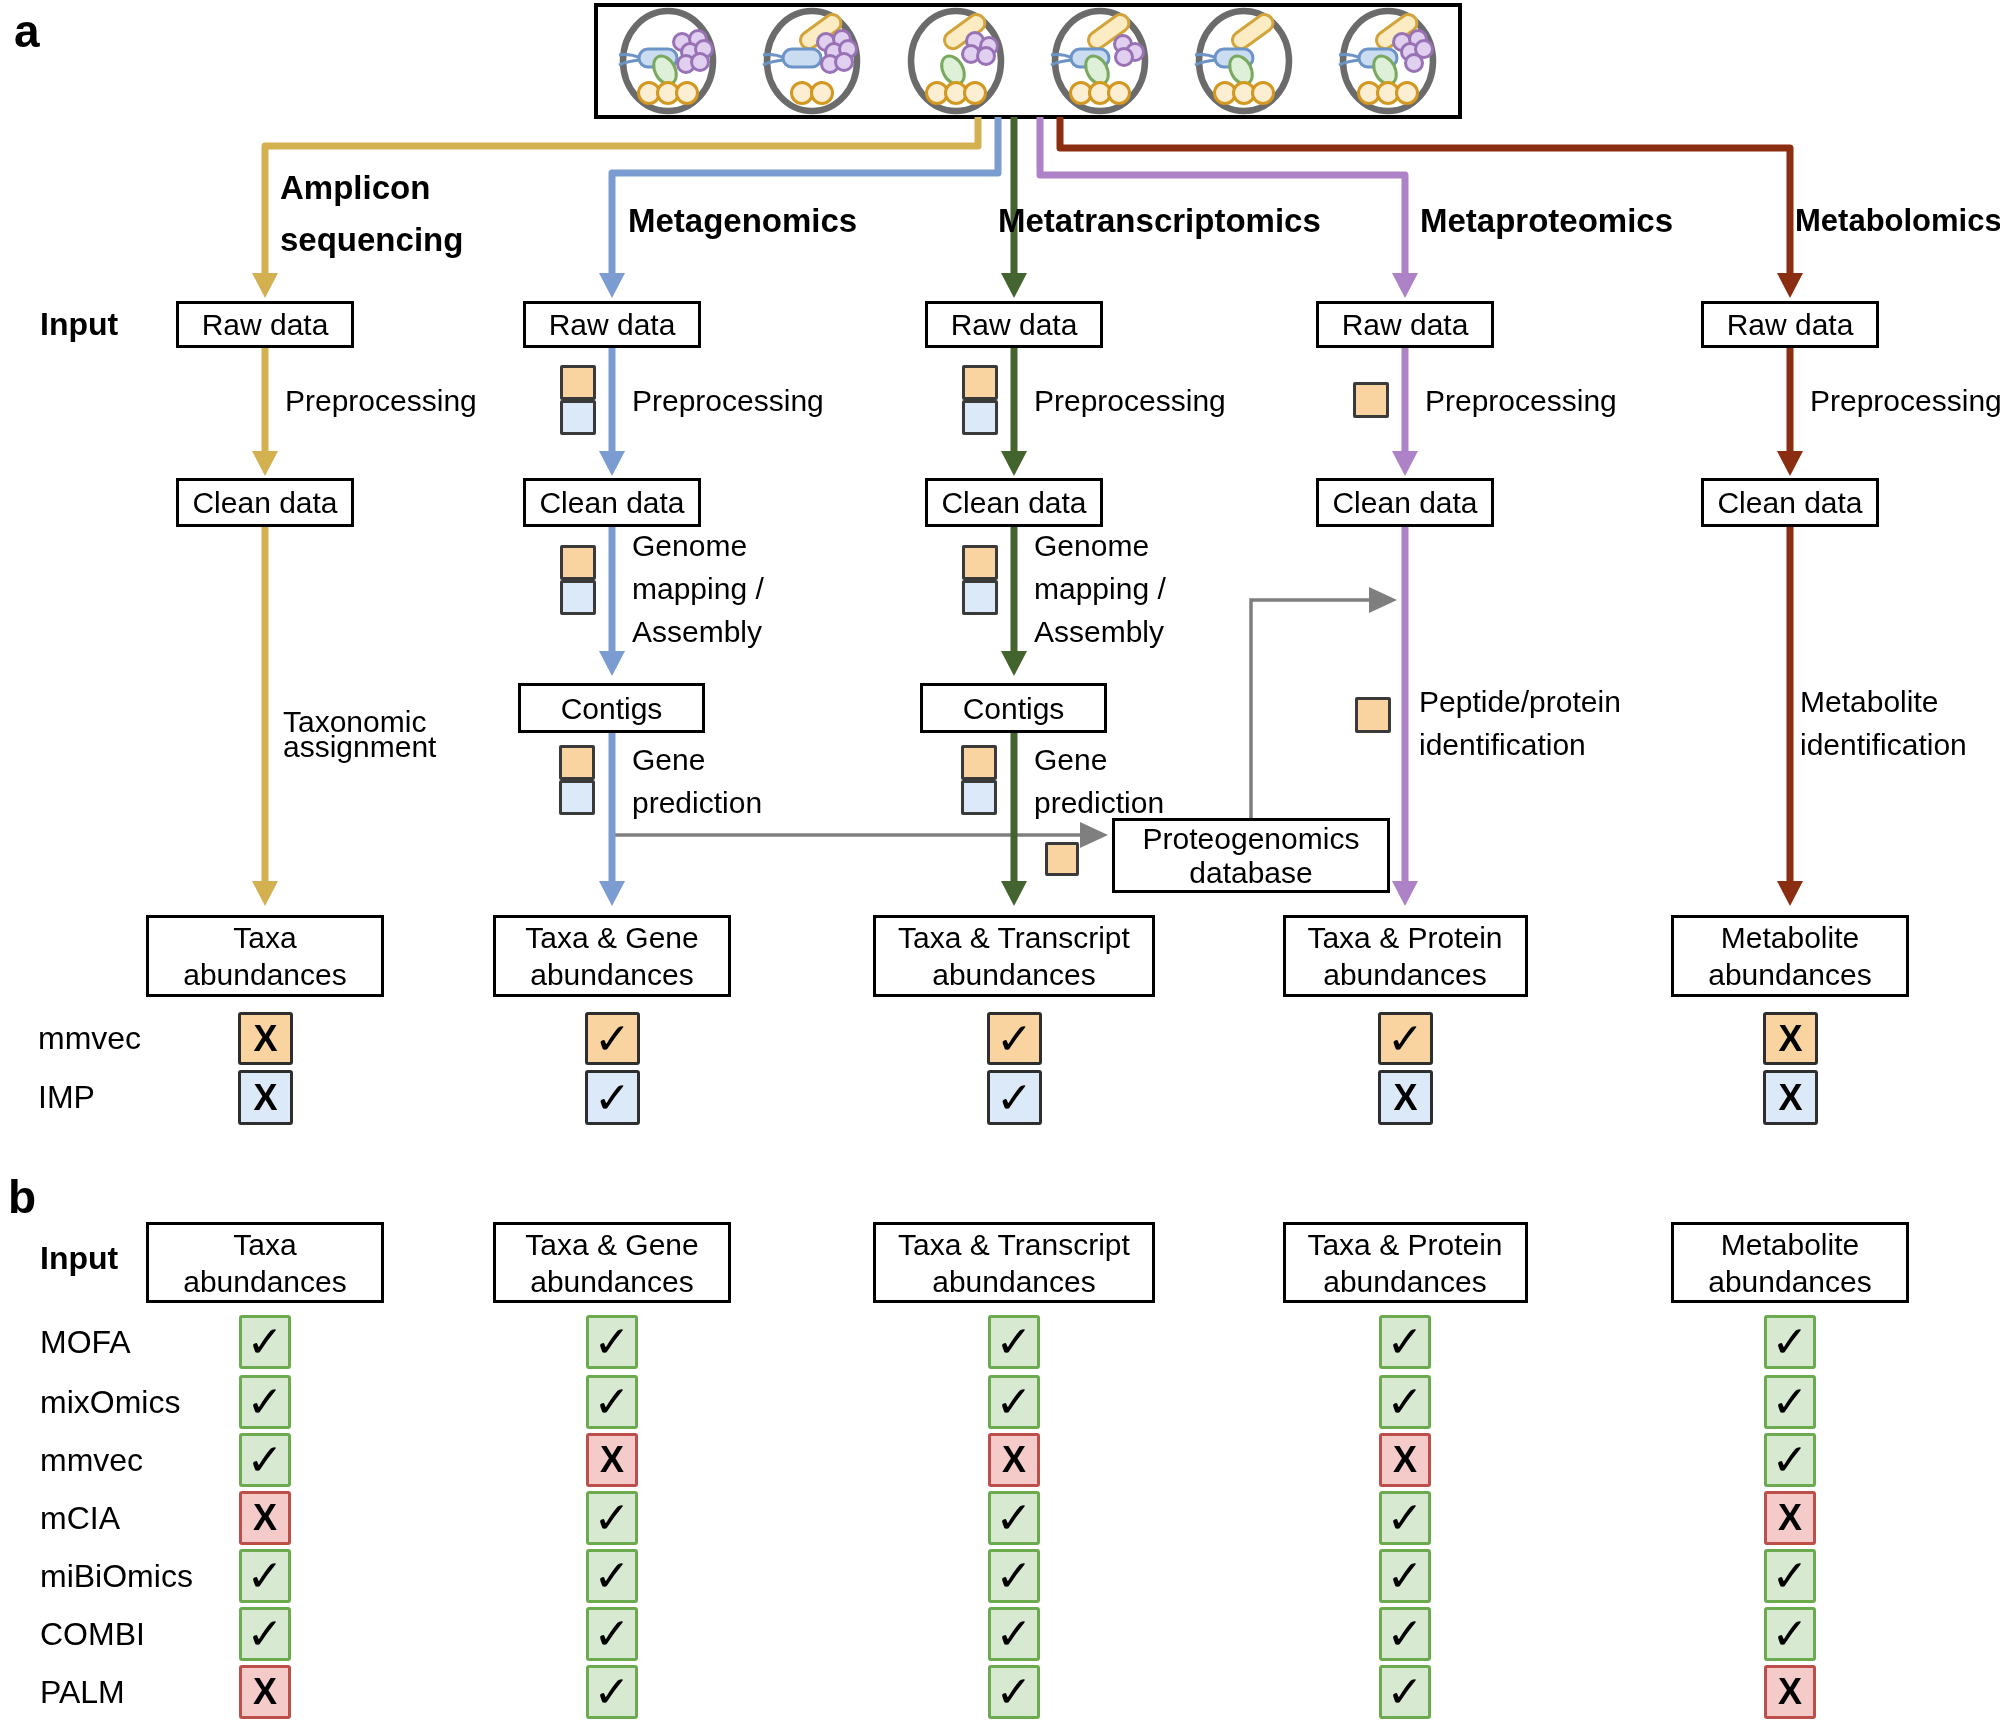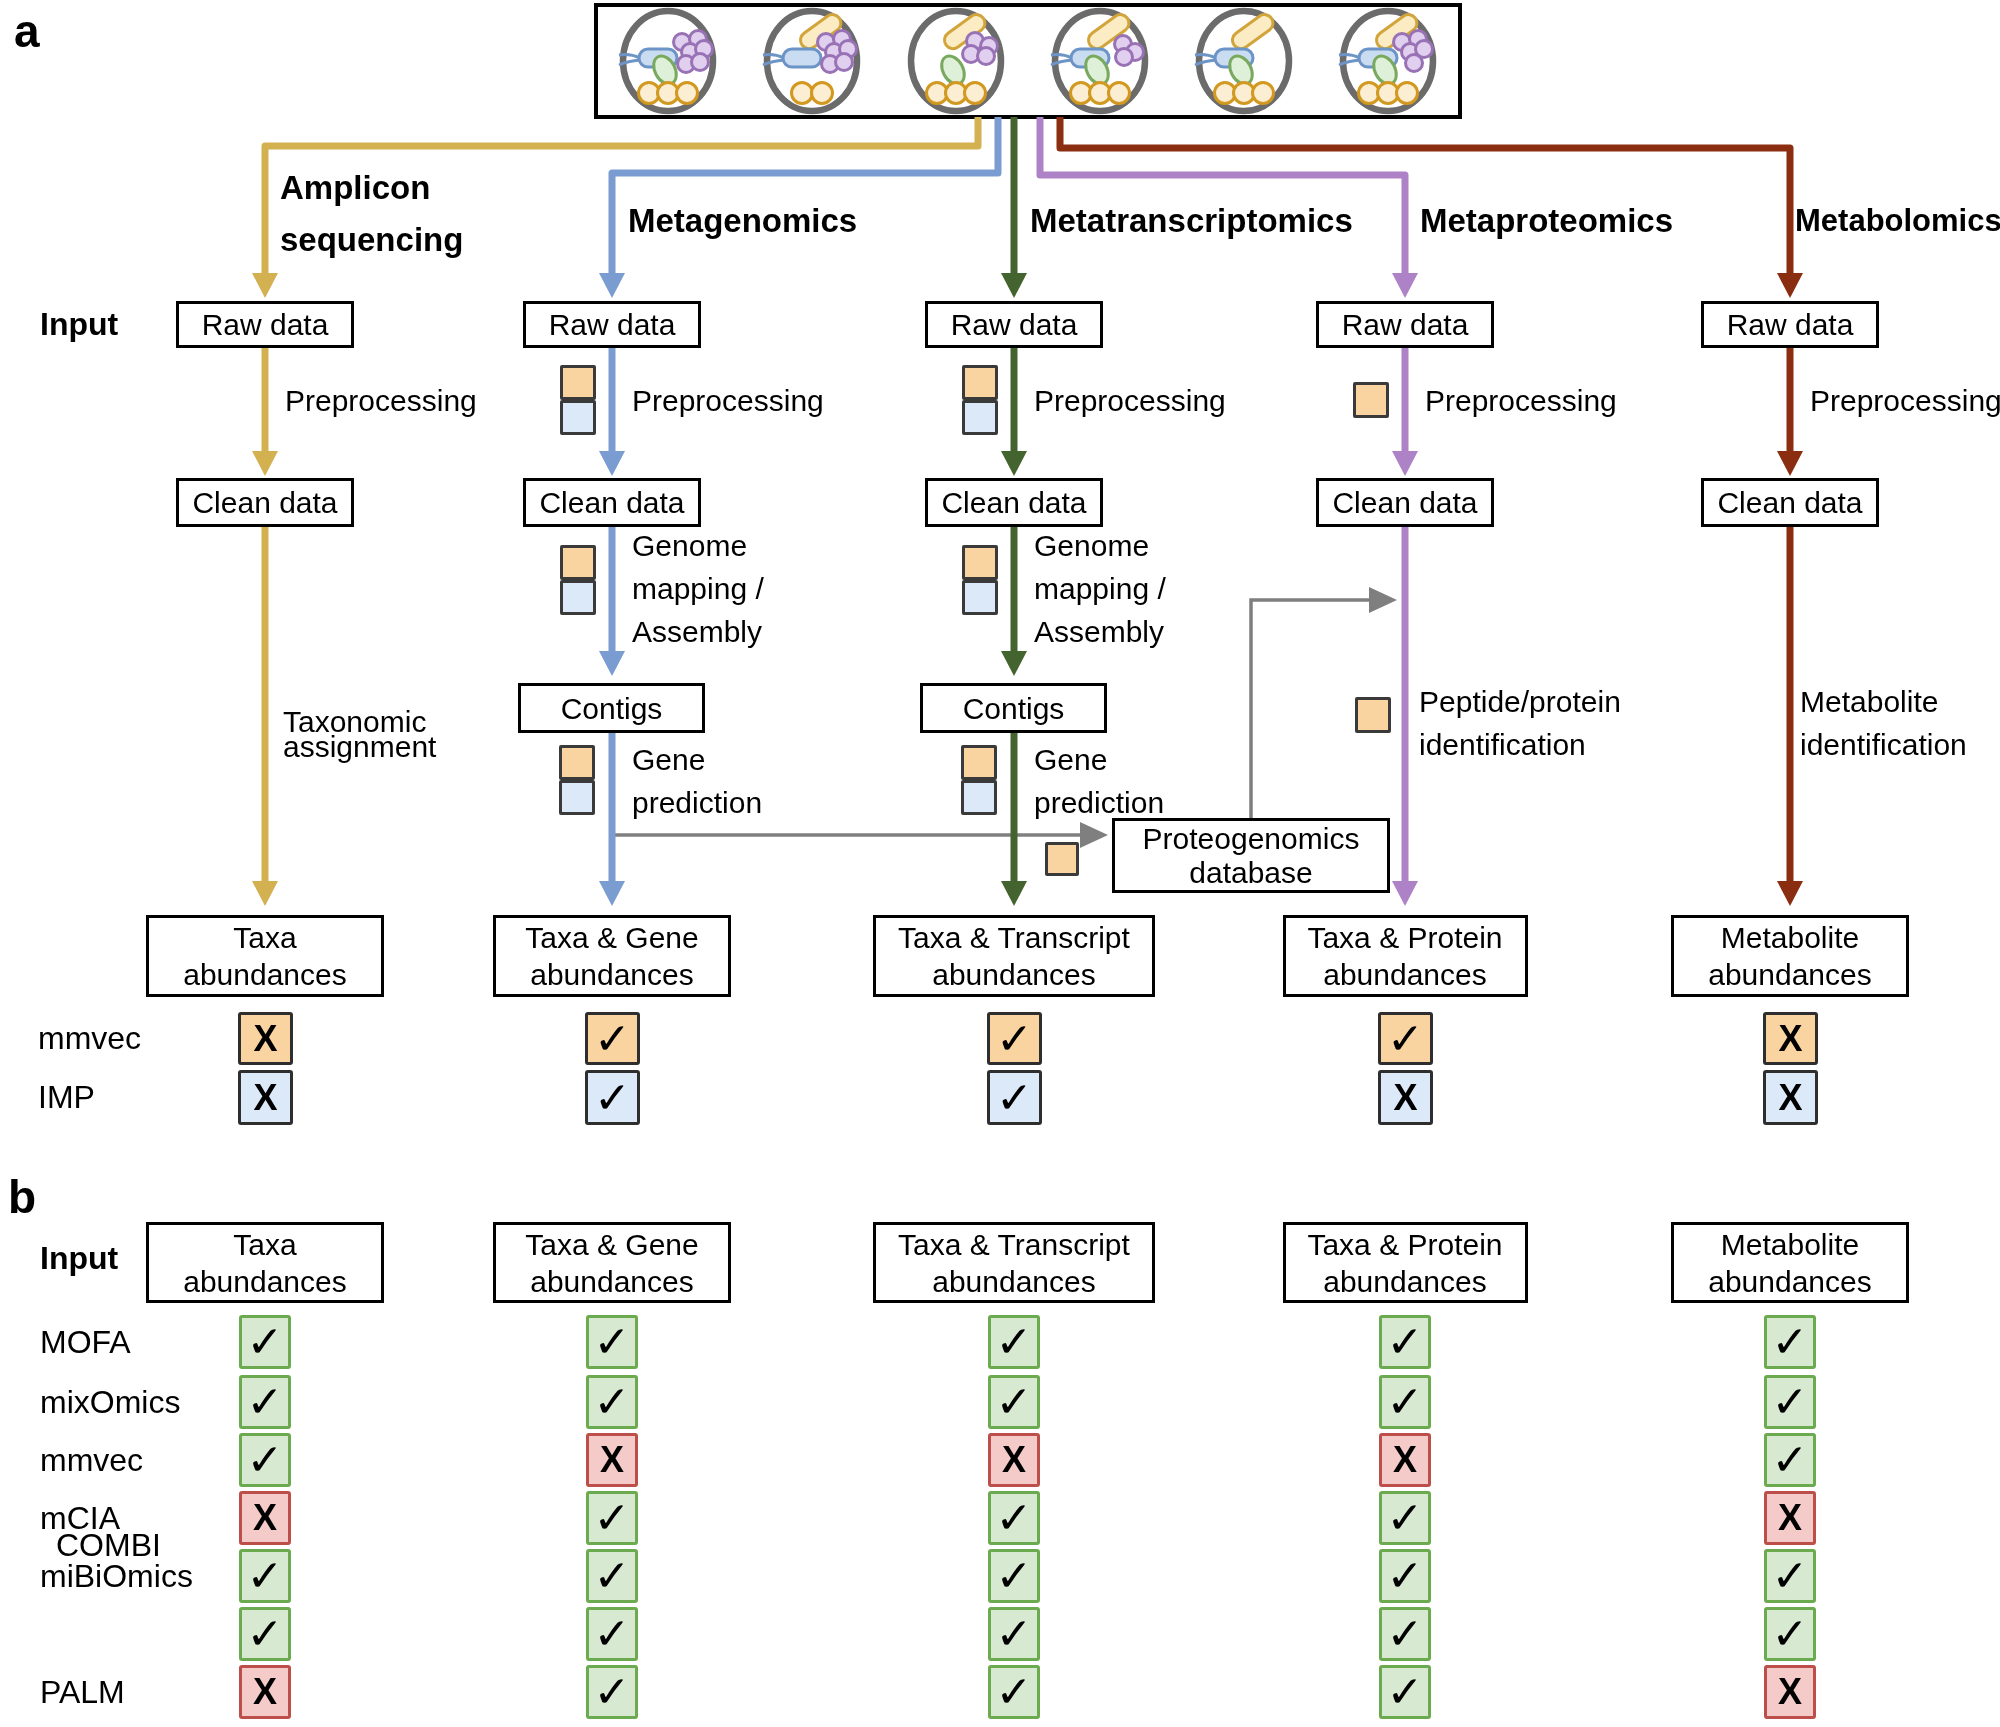--- a/index.html
+++ b/index.html
@@ -200,21 +200,21 @@
     <div class="abs box" style="left: 493px; top: 915px; width: 238px; height: 82px;">
       <div>Taxa &amp; Gene</div>
       <div>abundances</div>
     </div>
     <div class="abs mark-box" style="left: 585px; top: 1012px; width: 55px; height: 53px; background: rgb(250, 212, 160);">
       <span class="mark-check">✓</span>
     </div>
     <div class="abs mark-box" style="left: 585px; top: 1070px; width: 55px; height: 55px; background: rgb(220, 233, 248);">
       <span class="mark-check">✓</span>
     </div>
-    <div class="abs wfname" style="left: 1030px; top: 200px; text-align: right;">Metatranscriptomics</div>
+    <div class="abs wfname" style="left: 998px; top: 200px; text-align: right;">Metatranscriptomics</div>
     <div class="abs box" style="left: 925px; top: 301px; width: 178px; height: 47px;">
       <div>Raw data</div>
     </div>
     <div class="abs box" style="left: 925px; top: 478px; width: 178px; height: 49px;">
       <div>Clean data</div>
     </div>
     <div class="abs box" style="left: 920px; top: 683px; width: 187px; height: 50px;">
       <div>Contigs</div>
     </div>
     <div class="abs lbl" style="left: 1034px; top: 383px;">Preprocessing</div>
@@ -381,21 +381,21 @@
     </div>
     <div class="abs mark-box" style="left: 988px; top: 1549px; width: 52px; height: 54px; background: rgb(216, 233, 210); border-color: rgb(108, 170, 79);">
       <span class="mark-check">✓</span>
     </div>
     <div class="abs mark-box" style="left: 1379px; top: 1549px; width: 52px; height: 54px; background: rgb(216, 233, 210); border-color: rgb(108, 170, 79);">
       <span class="mark-check">✓</span>
     </div>
     <div class="abs mark-box" style="left: 1764px; top: 1549px; width: 52px; height: 54px; background: rgb(216, 233, 210); border-color: rgb(108, 170, 79);">
       <span class="mark-check">✓</span>
     </div>
-    <div class="abs toolname" style="left: 40px; top: 1526px; margin-left: 16px;">COMBI</div>
+    <div class="abs toolname" style="left: 40px; top: 1615px;">COMBI</div>
     <div class="abs mark-box" style="left: 239px; top: 1607px; width: 52px; height: 54px; background: rgb(216, 233, 210); border-color: rgb(108, 170, 79);">
       <span class="mark-check">✓</span>
     </div>
     <div class="abs mark-box" style="left: 586px; top: 1607px; width: 52px; height: 54px; background: rgb(216, 233, 210); border-color: rgb(108, 170, 79);">
       <span class="mark-check">✓</span>
     </div>
     <div class="abs mark-box" style="left: 988px; top: 1607px; width: 52px; height: 54px; background: rgb(216, 233, 210); border-color: rgb(108, 170, 79);">
       <span class="mark-check">✓</span>
     </div>
     <div class="abs mark-box" style="left: 1379px; top: 1607px; width: 52px; height: 54px; background: rgb(216, 233, 210); border-color: rgb(108, 170, 79);">

